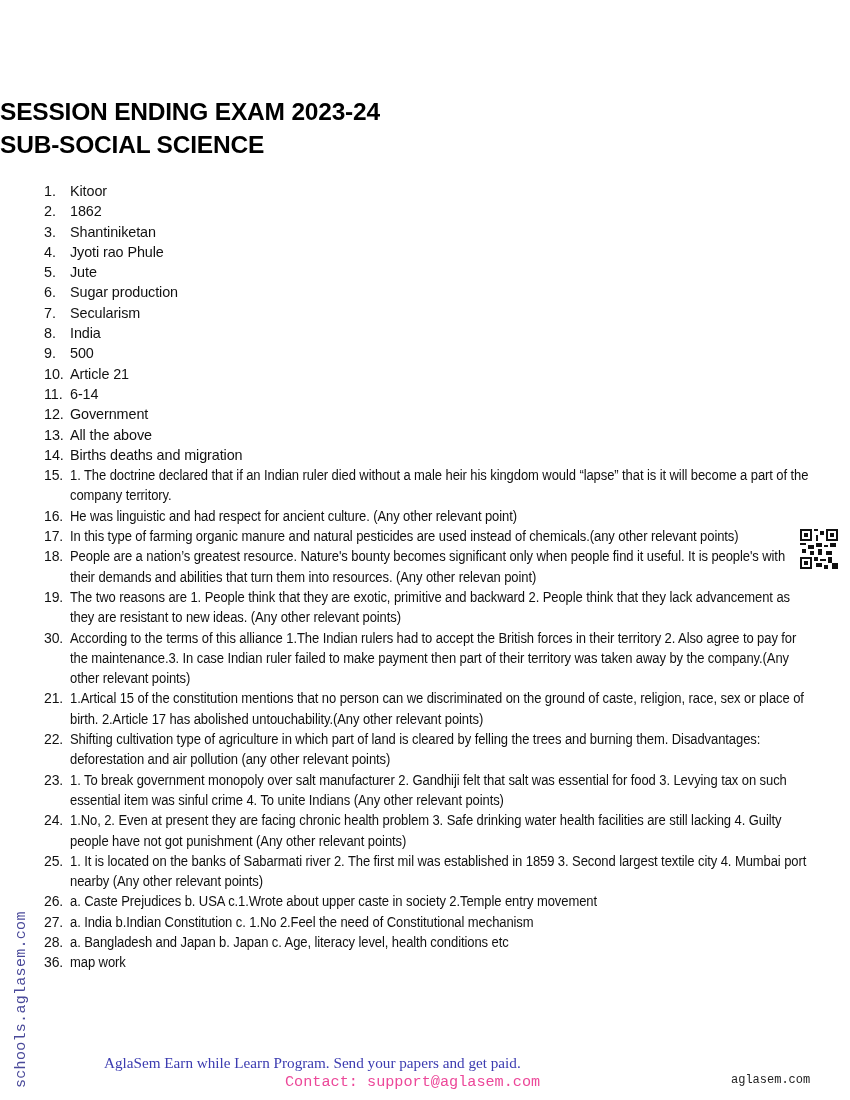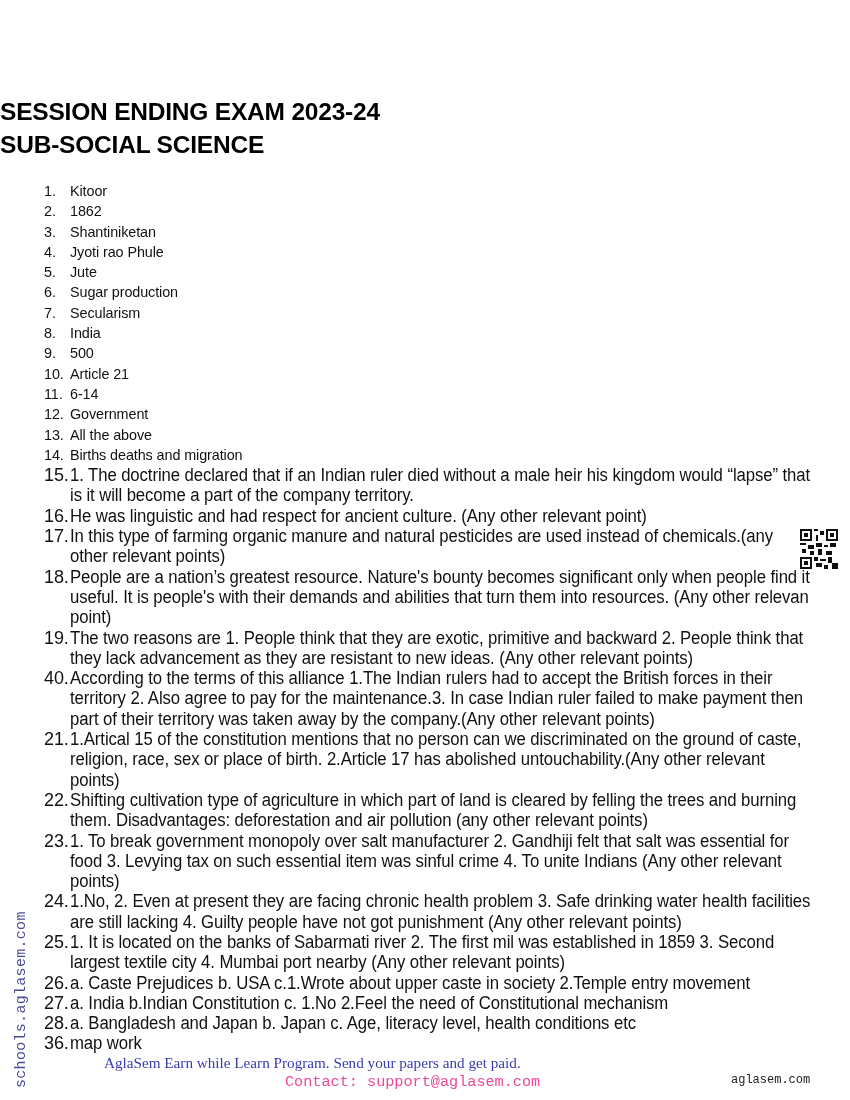--- a/index.html
+++ b/index.html
@@ -5,21 +5,21 @@
     html, body { margin: 0; padding: 0; background: #ffffff; }
     body {
       width: 850px; height: 1100px; position: relative; overflow: hidden;
       font-family: "Liberation Sans", sans-serif; color: #111;
     }
     .title-block { position: absolute; top: 95px; left: 0; width: 834px; }
     .title-line { font-weight: bold; font-size: 24.5px; line-height: 33px; color: #000; letter-spacing: -0.2px; }
     .answers { position: absolute; top: 181px; left: 44px; width: 770px; margin: 0; padding: 0; list-style: none; }
     .answer { position: relative; padding-left: 26px; font-size: 14.4px; line-height: 20.3px; letter-spacing: -0.1px; }
     .answer .num { position: absolute; left: 0; top: 0; }
-    .answer.condensed { font-size: 18px; }
+    .answer.condensed { font-size: 14px; }
     .answer.condensed .txt { display: inline-block; transform: scaleX(0.93); transform-origin: left top; width: 107%; }
     .qr {
       position: absolute; left: 800px; top: 529px; width: 38px; height: 40px;
     }
     .side-watermark {
       position: absolute; left: 13px; top: 1088px;
       transform: rotate(-90deg); transform-origin: left top;
       font-family: "Liberation Mono", monospace; font-size: 15px; color: #4a4a9a;
       white-space: nowrap; letter-spacing: 0.3px;
     }
@@ -57,21 +57,21 @@
   <li class="answer"><span class="num">10.</span><span class="txt">Article 21</span></li>
   <li class="answer"><span class="num">11.</span><span class="txt">6-14</span></li>
   <li class="answer"><span class="num">12.</span><span class="txt">Government</span></li>
   <li class="answer"><span class="num">13.</span><span class="txt">All the above</span></li>
   <li class="answer"><span class="num">14.</span><span class="txt">Births deaths and migration</span></li>
   <li class="answer condensed"><span class="num">15.</span><span class="txt">1. The doctrine declared that if an Indian ruler died without a male heir his kingdom would “lapse” that is  it will become a part of the company territory.</span></li>
   <li class="answer condensed"><span class="num">16.</span><span class="txt">He was linguistic and had respect for ancient culture. (Any other relevant point)</span></li>
   <li class="answer condensed"><span class="num">17.</span><span class="txt">In this type of farming organic manure and natural pesticides are used instead of chemicals.(any other relevant points)</span></li>
   <li class="answer condensed"><span class="num">18.</span><span class="txt">People are a nation’s greatest resource. Nature's bounty becomes significant only  when people find it useful. It is people's with their demands and abilities that turn them into resources. (Any other relevan point)</span></li>
   <li class="answer condensed"><span class="num">19.</span><span class="txt">The two reasons are 1. People think that they are exotic, primitive and backward 2. People think that they lack advancement as they are resistant to new ideas. (Any other relevant points)</span></li>
-  <li class="answer condensed"><span class="num">40.</span><span class="txt">According to the terms of this alliance 1.The Indian rulers had to accept the British forces in their territory 2. Also agree to pay for the maintenance.3. In case Indian ruler failed to make payment then part of their territory was taken away by the company.(Any other relevant points)</span></li>
+  <li class="answer condensed"><span class="num">30.</span><span class="txt">According to the terms of this alliance 1.The Indian rulers had to accept the British forces in their territory 2. Also agree to pay for the maintenance.3. In case Indian ruler failed to make payment then part of their territory was taken away by the company.(Any other relevant points)</span></li>
   <li class="answer condensed"><span class="num">21.</span><span class="txt">1.Artical 15 of the constitution mentions that no person can we discriminated on the ground of caste, religion, race, sex or place of birth. 2.Article 17 has abolished untouchability.(Any other relevant points)</span></li>
   <li class="answer condensed"><span class="num">22.</span><span class="txt">Shifting cultivation type of agriculture in which part of land is cleared by felling the trees and burning them. Disadvantages: deforestation and air pollution (any other relevant points)</span></li>
   <li class="answer condensed"><span class="num">23.</span><span class="txt">1. To break government monopoly over salt manufacturer 2. Gandhiji felt that salt was essential for food 3. Levying tax on such essential item was sinful crime 4. To unite Indians (Any other relevant points)</span></li>
   <li class="answer condensed"><span class="num">24.</span><span class="txt">1.No, 2. Even at present they are facing chronic health problem 3. Safe drinking water health facilities are still lacking 4. Guilty people have not got punishment (Any other relevant points)</span></li>
   <li class="answer condensed"><span class="num">25.</span><span class="txt">1. It is located on the banks of Sabarmati river 2. The first mil was established in 1859 3. Second largest textile city 4. Mumbai port nearby (Any other relevant points)</span></li>
   <li class="answer condensed"><span class="num">26.</span><span class="txt">a. Caste Prejudices b. USA c.1.Wrote about upper caste in society 2.Temple entry movement</span></li>
   <li class="answer condensed"><span class="num">27.</span><span class="txt">a. India b.Indian Constitution c. 1.No 2.Feel the need of Constitutional mechanism</span></li>
   <li class="answer condensed"><span class="num">28.</span><span class="txt">a. Bangladesh and Japan b. Japan c. Age, literacy level, health conditions etc</span></li>
   <li class="answer condensed"><span class="num">36.</span><span class="txt">map work</span></li>
 </ol>

